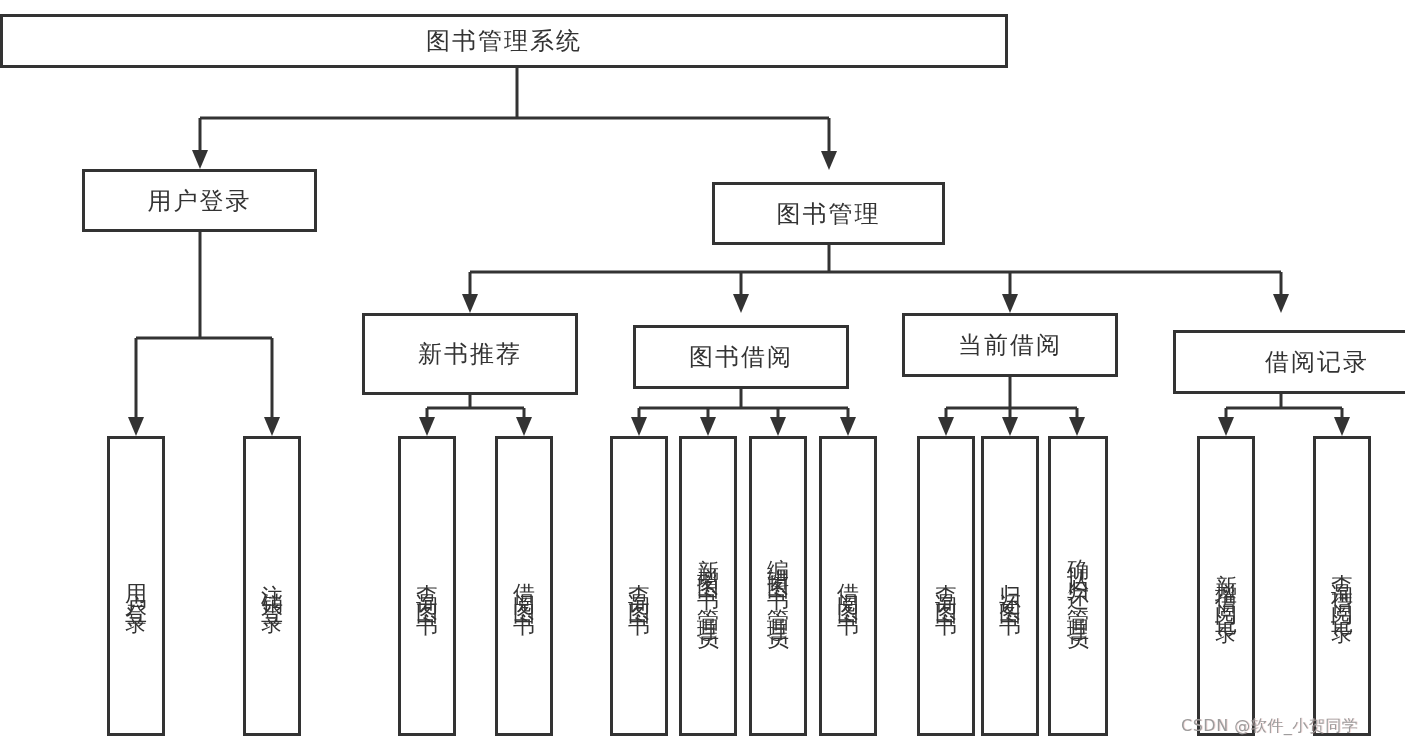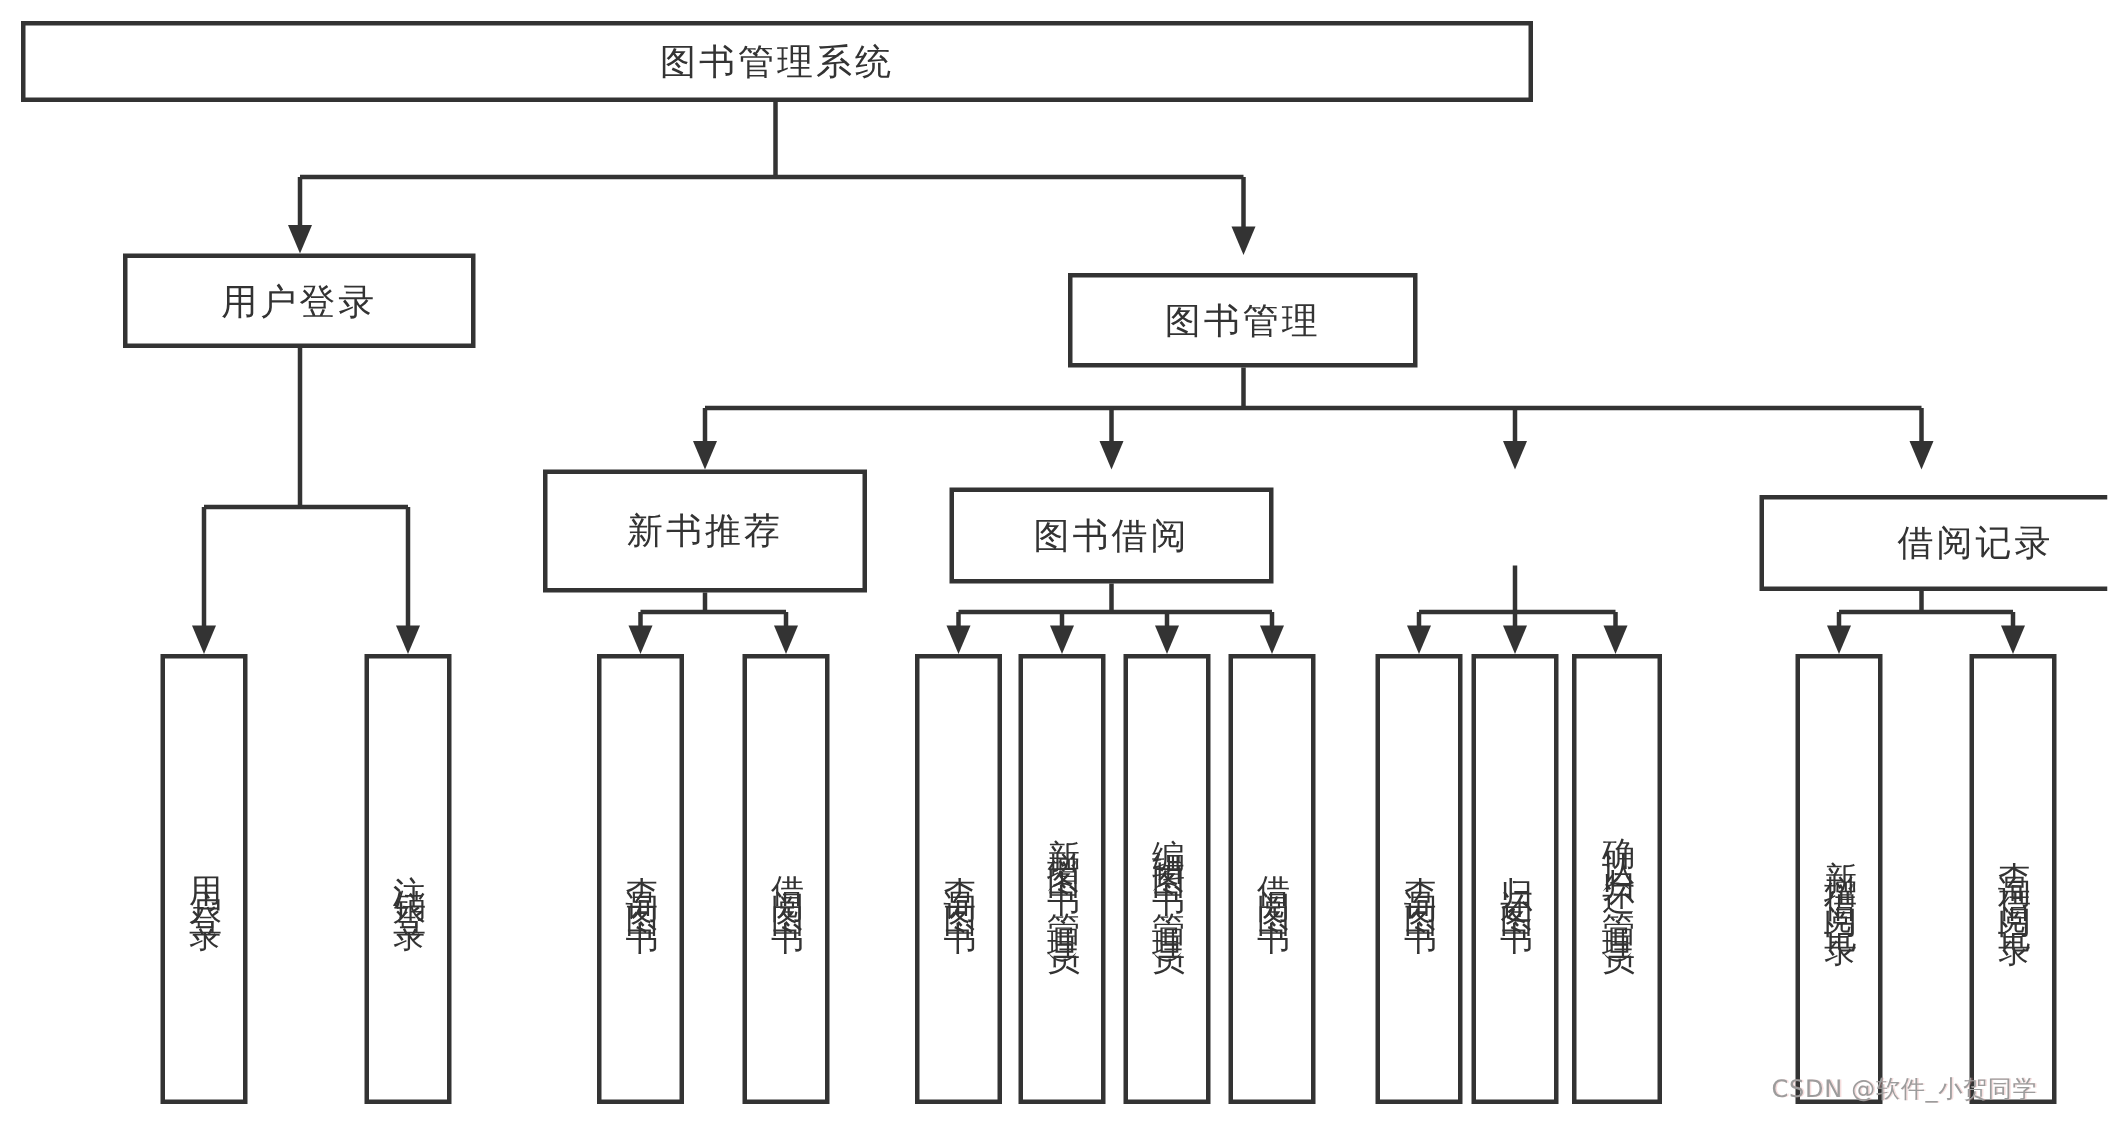--- a/index.html
+++ b/index.html
@@ -88,27 +88,28 @@
       <line x1="1010" y1="408" x2="1010" y2="422"></line>
       <polygon points="1002,417 1018,417 1010,436"></polygon>
       <line x1="1077" y1="408" x2="1077" y2="422"></line>
       <polygon points="1069,417 1085,417 1077,436"></polygon>
       <line x1="1226" y1="408" x2="1226" y2="422"></line>
       <polygon points="1218,417 1234,417 1226,436"></polygon>
       <line x1="1342" y1="408" x2="1342" y2="422"></line>
       <polygon points="1334,417 1350,417 1342,436"></polygon>
     </svg>
 
-  <div class="node" style="left:14px;top:14px;width:1008px;height:54px;">图书管理系统</div>
+  <div class="node" style="left:0;top:14px;width:1008px;height:54px;">图书管理系统</div>
 
   <div class="node" style="left:82px;top:169px;width:235px;height:63px;">用户登录</div>
   <div class="node" style="left:712px;top:182px;width:233px;height:63px;">图书管理</div>
 
   <div class="node" style="left:362px;top:313px;width:216px;height:82px;">新书推荐</div>
   <div class="node" style="left:633px;top:313px;width:216px;height:64px;margin-top:12px;">图书借阅</div>
+  <div class="node" style="left:902px;top:313px;width:216px;height:64px;">当前借阅</div>
   <div class="node" style="left:1173px;top:330px;width:256px;height:64px;padding-left:32px;">借阅记录</div>
 
   <div class="col" style="left:107px;top:436px;width:58px;height:300px;">用户登录</div>
   <div class="col" style="left:243px;top:436px;width:58px;height:300px;">注销登录</div>
 
   <div class="col" style="left:398px;top:436px;width:58px;height:300px;">查询图书</div>
   <div class="col" style="left:495px;top:436px;width:58px;height:300px;">借阅图书</div>
 
   <div class="col" style="left:610px;top:436px;width:58px;height:300px;">查询图书</div>
   <div class="col" style="left:679px;top:436px;width:58px;height:300px;">新增图书（管理员）</div>

